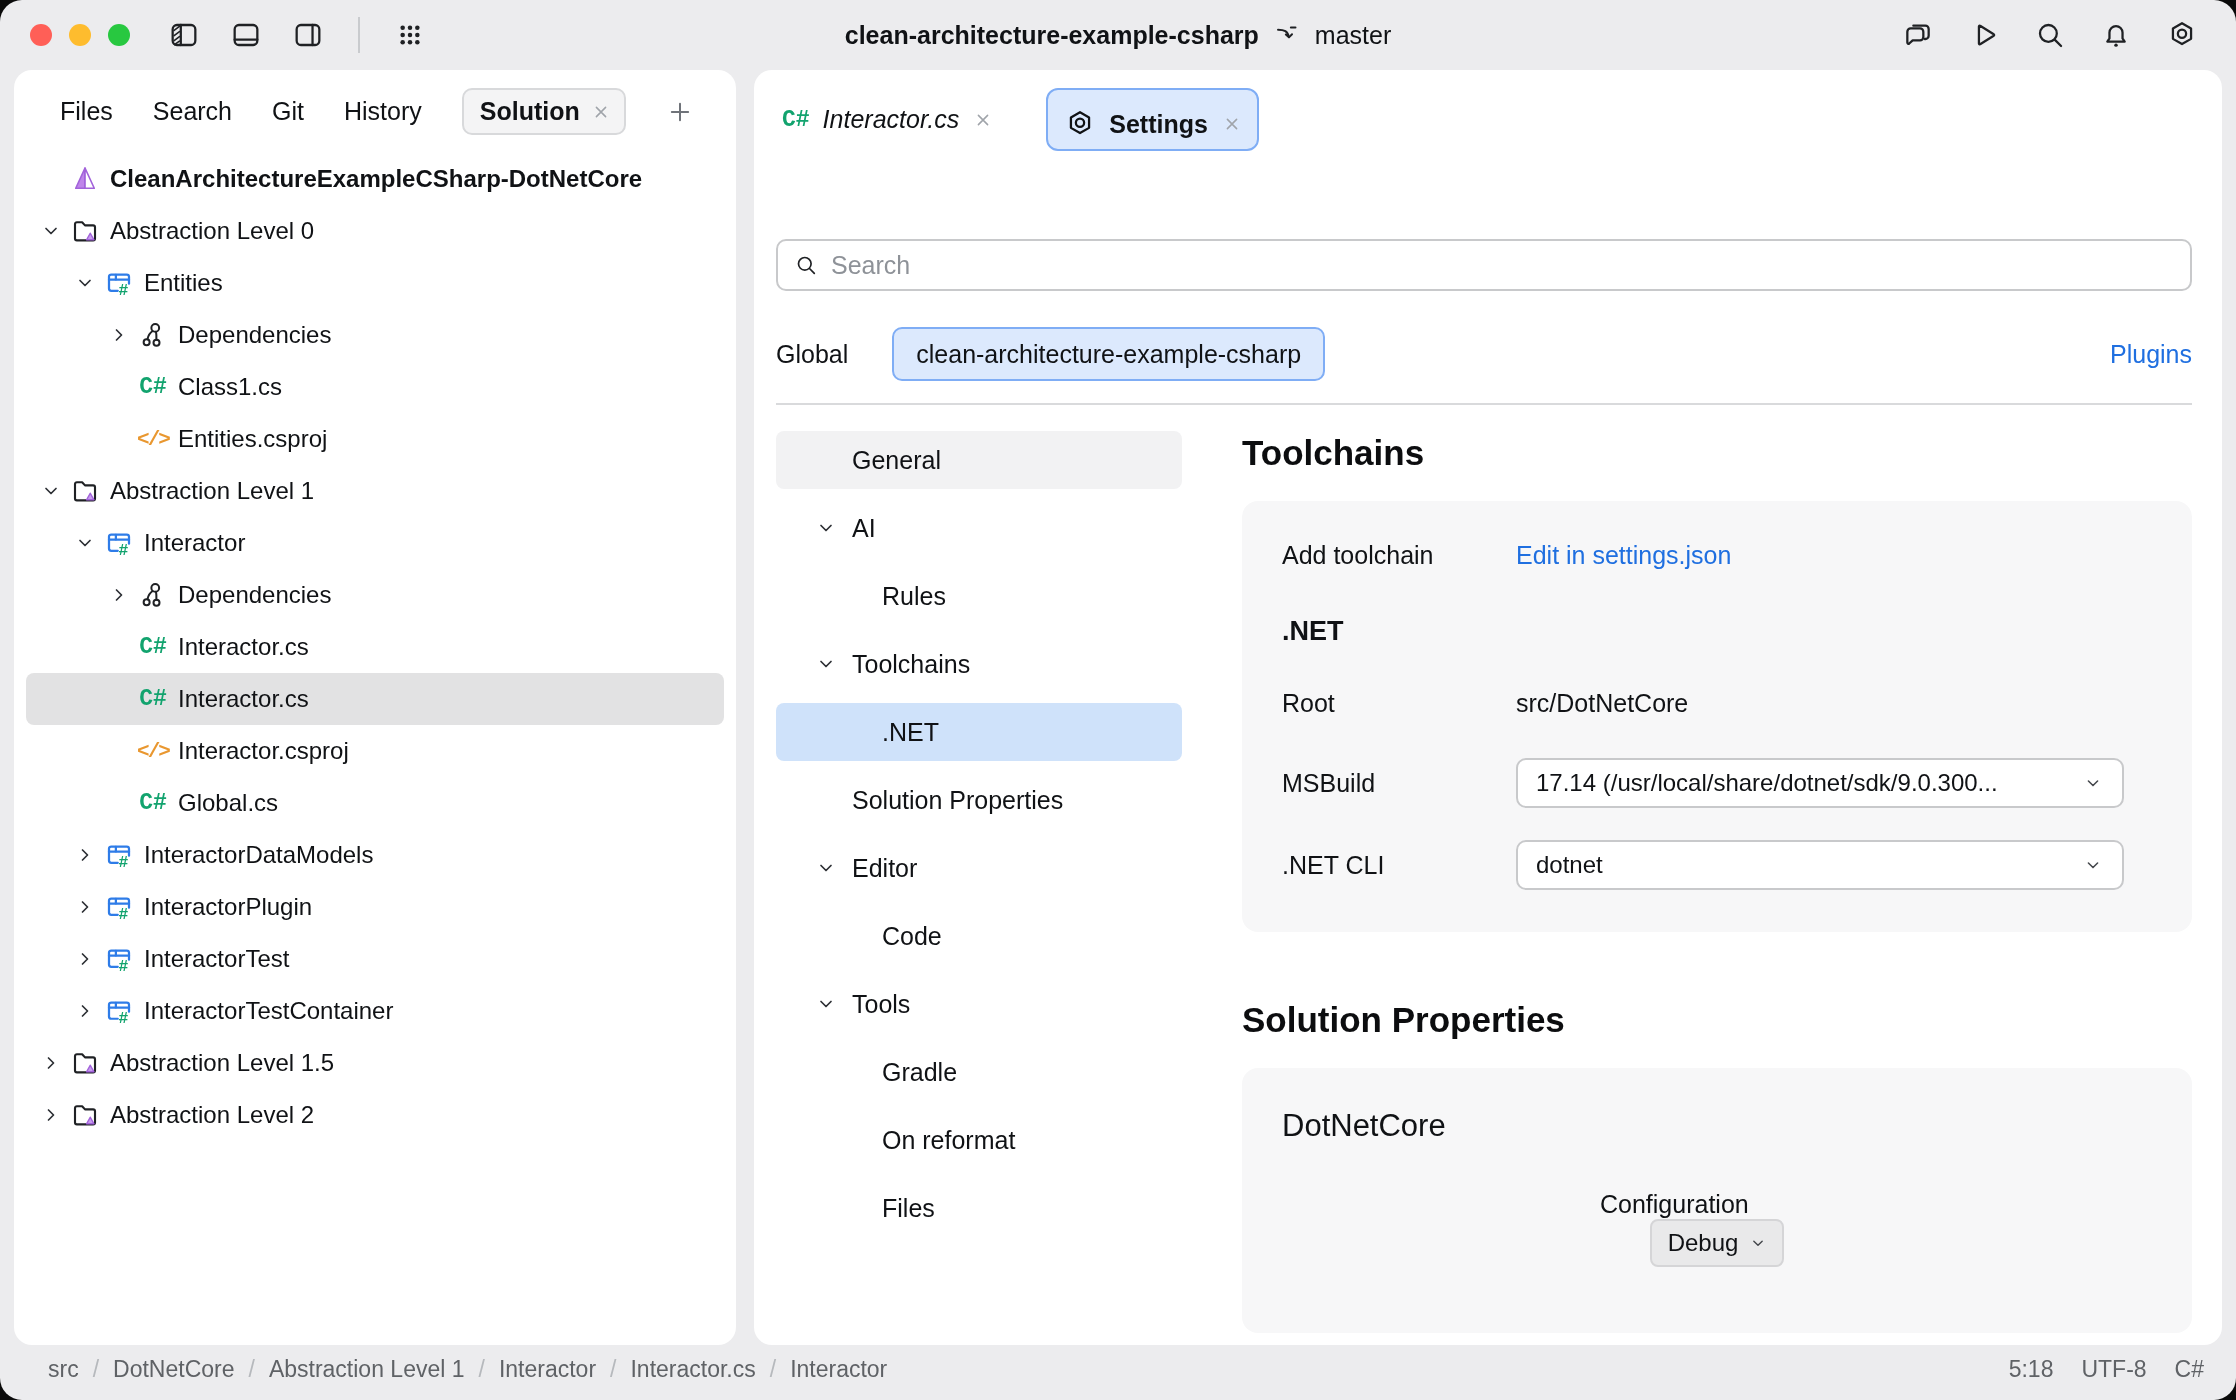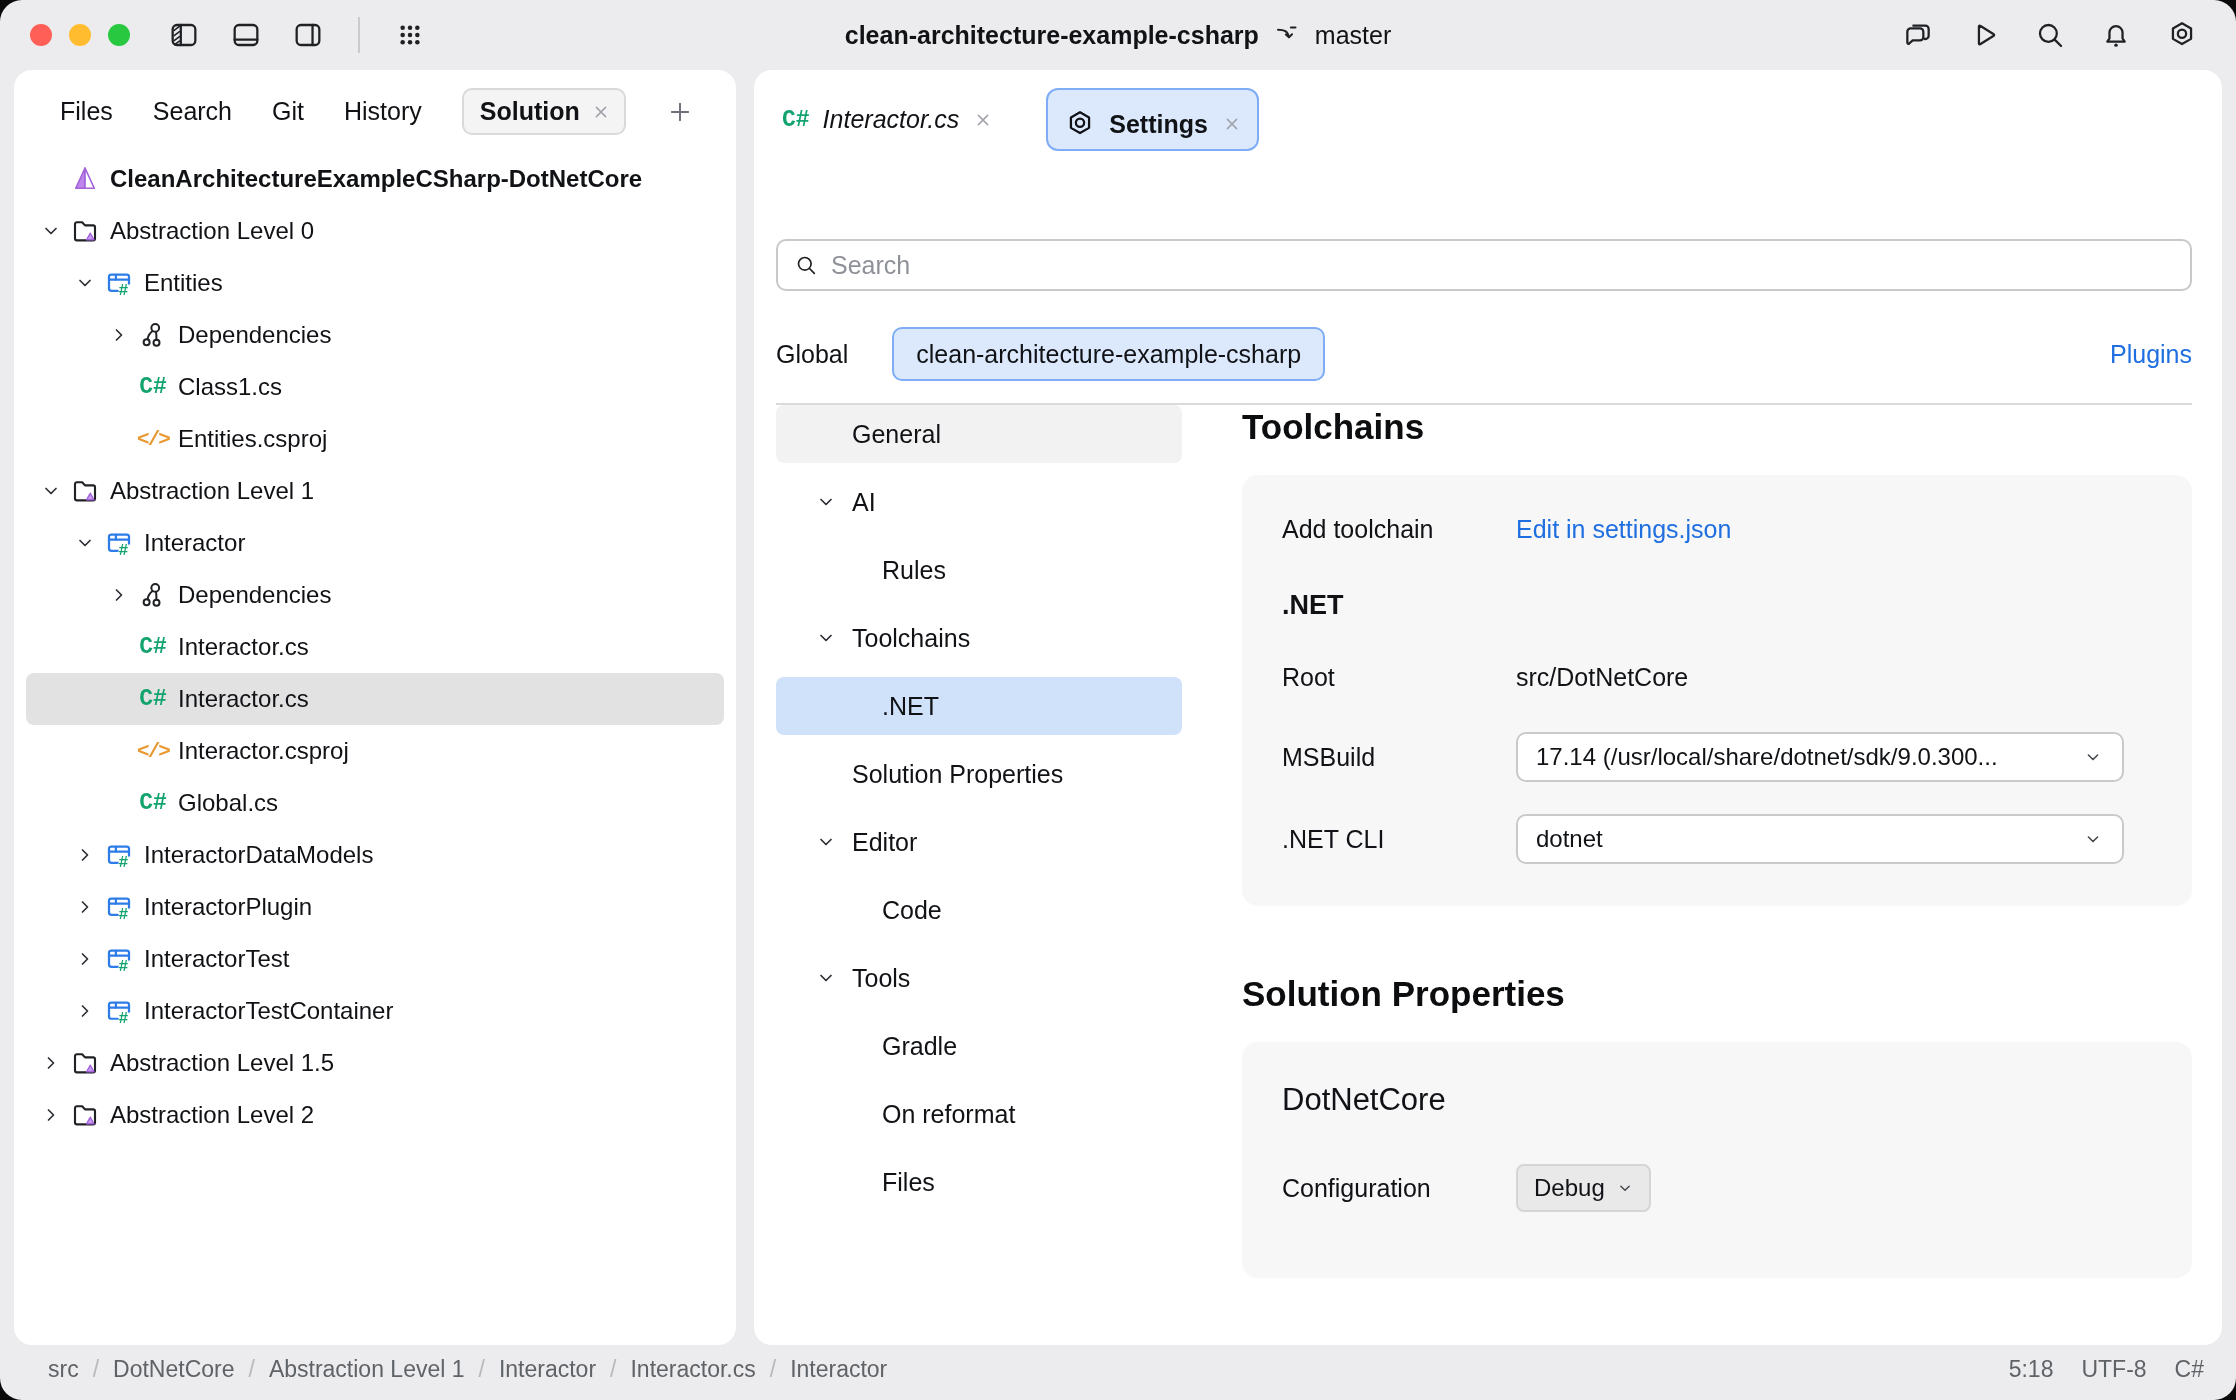--- a/index.html
+++ b/index.html
@@ -69,21 +69,21 @@
   .e-tab.active .lbl{font-weight:700;}
 
   #settings{flex:1;display:flex;flex-direction:column;padding:0 30px 0 22px;overflow:hidden;}
   #search-box{margin-top:78px;height:52px;border:2px solid var(--border);border-radius:10px;display:flex;align-items:center;gap:13px;padding:0 16px;color:#8e9298;font-size:25px;flex:0 0 auto;}
   #scope-row{margin-top:36px;display:flex;align-items:center;flex:0 0 auto;}
   #scope-global{font-size:25px;}
   #scope-pill{margin-left:44px;height:54px;display:flex;align-items:center;padding:0 22px;background:var(--tab-blue-bg);border:2px solid var(--tab-blue-bd);border-radius:10px;font-size:25px;font-weight:500;}
   #plugins-link{margin-left:auto;color:var(--link);font-size:25px;}
   #scope-divider{margin-top:22px;border-top:2px solid #d9dadc;flex:0 0 auto;}
 
-  #content-row{display:flex;flex:1;overflow:hidden;}
+  #content-row{display:flex;margin-top:26px;flex:1;overflow:hidden;}
   #settings-nav{width:406px;flex:0 0 auto;}
   .n-item{position:relative;height:58px;display:flex;align-items:center;border-radius:8px;font-size:25px;margin-bottom:10px;}
   .n-item .n-chevron{position:absolute;left:38px;top:50%;transform:translateY(-50%);color:#2d3035;display:flex;}
   .n-item.lvl0 .n-label{padding-left:76px;}
   .n-item.lvl1 .n-label{padding-left:106px;}
   .n-item.hovered{background:var(--hover-gray);}
   .n-item.selected{background:var(--sel-blue);}
 
   #settings-main{flex:1;margin-left:60px;}
   .h1{font-size:35px;font-weight:700;line-height:44px;color:#0c0d0f;}
@@ -637,21 +637,21 @@
                       </svg>
                     </span>
                 </span>
               </div>
             </div>
 
             <div class="h1" style="margin-top:66px;">Solution Properties</div>
 
             <div class="card">
               <div class="proj-h" style="margin-bottom:46px;">DotNetCore</div>
-              <div class="f-row" style="margin-bottom:24px;">
+              <div class="f-row" style="margin-bottom:24px;flex-direction:column;">
                 <span class="f-label">Configuration</span>
                 <span class="gbtn">
                   <span>Debug</span>
                   <span class="dd-chevron">
                       <svg width="20" height="20" viewBox="0 0 24 24" fill="none" stroke="currentColor" stroke-width="1.7" stroke-linecap="round" stroke-linejoin="round">
                         <path d="M7 9.8l5 5 5-5"></path>
                       </svg>
                     </span>
                 </span>
               </div>

